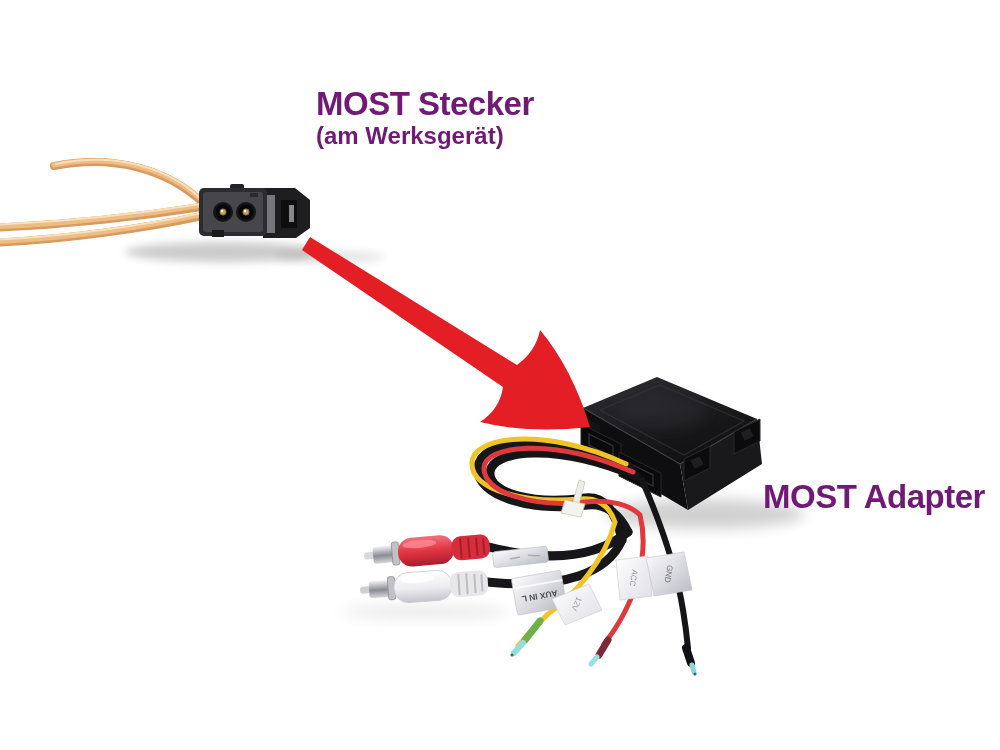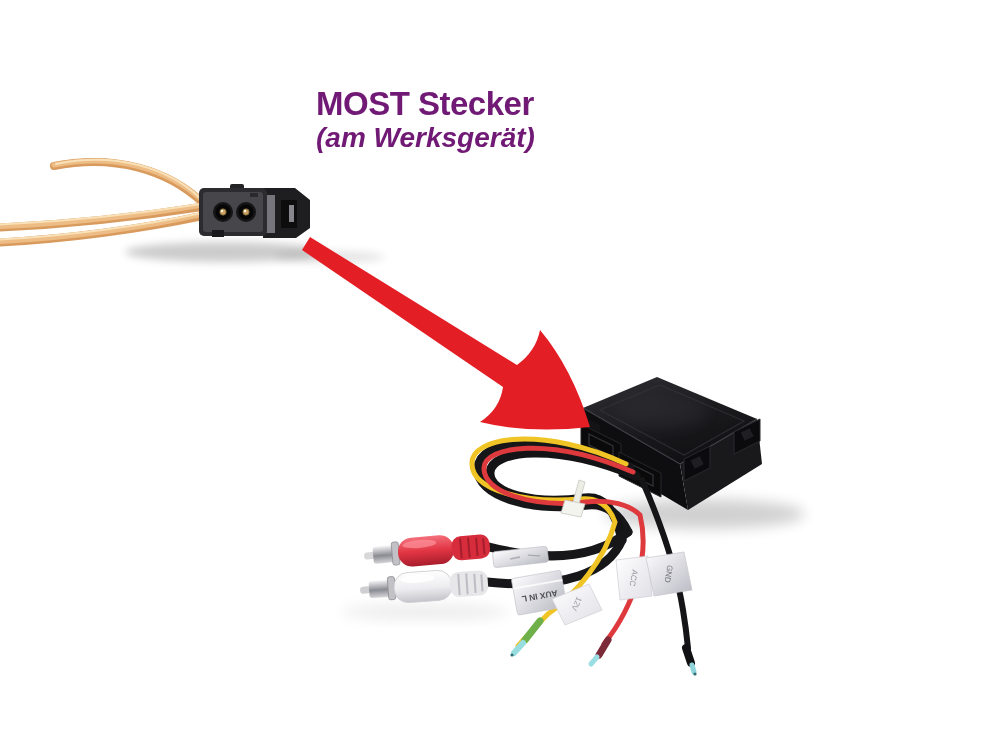--- a/index.html
+++ b/index.html
@@ -1,21 +1,21 @@
 <!DOCTYPE html>
 <html><head>
 <meta charset="utf-8">
 <style>
   html,body{margin:0;padding:0;background:#fff;}
   .stage{position:relative;width:1000px;height:750px;background:#ffffff;overflow:hidden;
          font-family:"Liberation Sans",sans-serif;}
   .stage svg{position:absolute;left:0;top:0;}
   .caption{position:absolute;font-weight:bold;color:#701a75;line-height:1.05;white-space:nowrap;}
   #stecker-title{left:316px;top:87px;font-size:33px;letter-spacing:-0.5px;}
-  #stecker-sub{left:316px;top:123px;font-size:28px;font-style:italic;}
+  #stecker-sub{left:316px;top:123px;font-size:24px;}
   #adapter-title{left:763px;top:480px;font-size:33px;letter-spacing:-0.5px;}
   .tagtext{font-family:"Liberation Sans",sans-serif;}
 </style>
 </head>
 <body>
 
 <div class="stage">
 
 <svg width="1000" height="750" viewBox="0 0 1000 750">
   <defs>
@@ -187,14 +187,15 @@
     <path d="M 608,640 L 599,655" stroke="#7c2a38" stroke-width="7"></path>
     <path d="M 597,657 L 591,664" stroke="#9adde2" stroke-width="5"></path>
     <path d="M 686,648 L 691,663" stroke="#111114" stroke-width="8"></path>
     <path d="M 692,665 L 694,672" stroke="#8fd4da" stroke-width="5"></path>
     <circle cx="695" cy="674" r="1.6" fill="#2f6d74" stroke="none"></circle>
   </g>
 </svg>
 
   <div class="caption" id="stecker-title">MOST Stecker</div>
   <div class="caption" id="stecker-sub">(am Werksgerät)</div>
+  <div class="caption" id="adapter-title">MOST Adapter</div>
 
 </div>
 
 </body></html>

